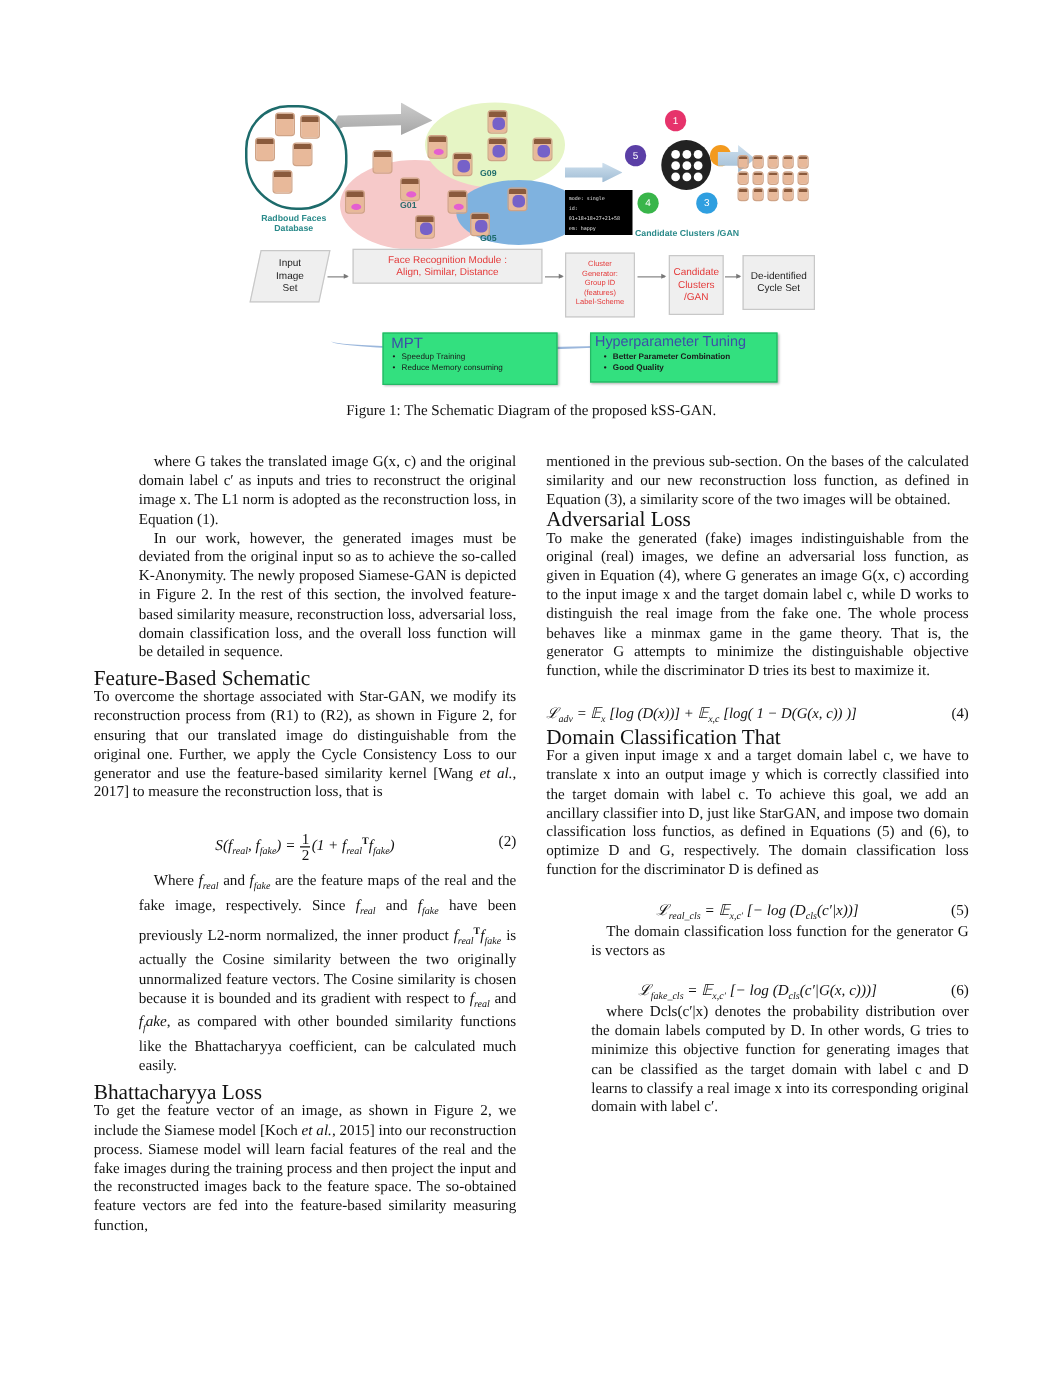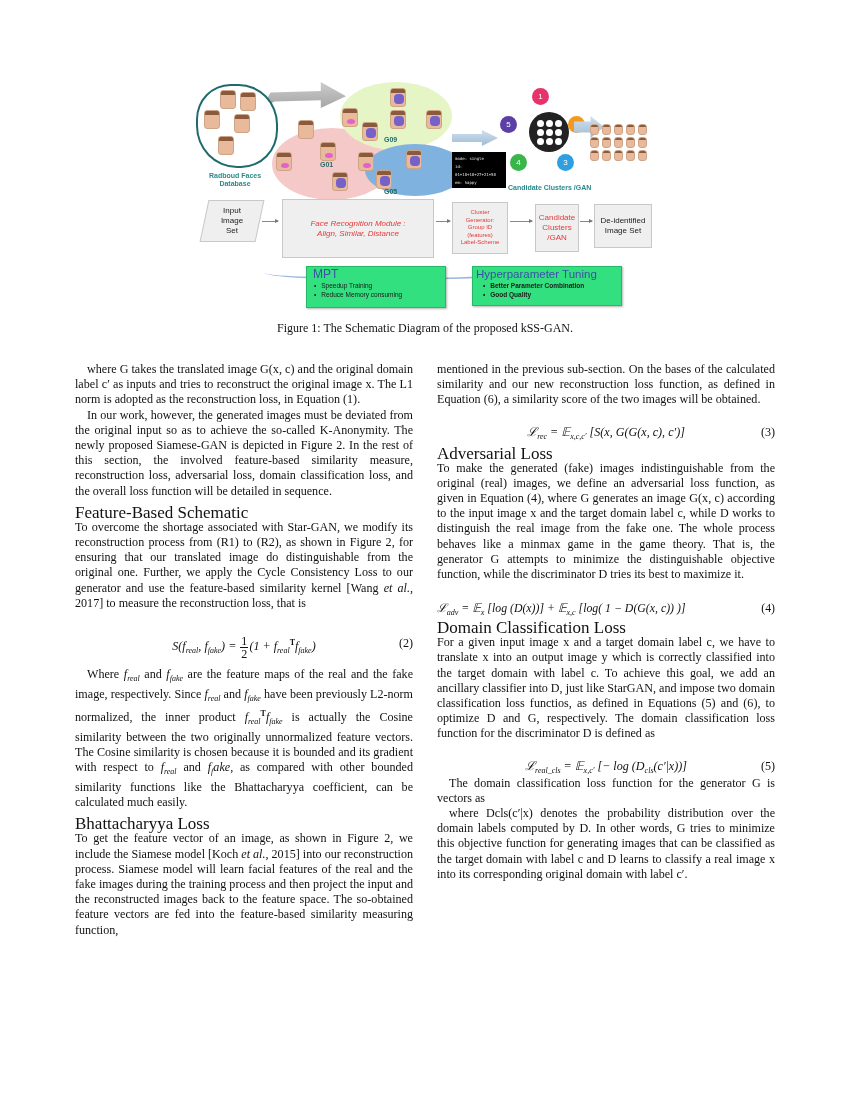--- a/index.html
+++ b/index.html
@@ -42,21 +42,21 @@
   .gp-item { font-size: 6.5px; color: #1a1a1a; line-height: 9px; padding-left: 7px; }
   .gp-item::before { content: "•"; margin-right: 5px; }
 
   .caption { position: absolute; left: 0; top: 321px; width: 850px; text-align: center; font-size: 12px; }
 
   
   .col { position: absolute; top: 362px; width: 338px; font-size: 12.1px; line-height: 15.2px; text-align: justify; }
   .col.left { left: 75px; }
   .col.right { left: 437px; }
   .col p { margin: 0; }
-  .col p.indent { text-indent: 12px; }
+  .col p.indent { text-indent: 12px; margin-left: 36px; }
   .col h3 { font-size: 17px; font-weight: normal; margin-top: 6px; line-height: 15px; }
   .col i { font-style: italic; }
   .eq { position: relative; text-align: center; font-style: italic; margin: 10px 0 6px; height: 20px; line-height: 20px; }
   .eq .eqnum { position: absolute; right: 0; top: 0; font-style: normal; }
   .eq.tall { height: 36px; line-height: 36px; margin: 14px 0 6px; }
   .frac { display: inline-block; vertical-align: middle; text-align: center; font-style: normal; line-height: 12px; margin: 0 1px; }
   .frac span { display: block; }
   .frac .num { border-bottom: 1px solid #111; padding: 0 1px; }
   sub, sup { font-size: 8px; }
   .cal { font-family: "DejaVu Serif", serif; font-style: italic; }
@@ -136,34 +136,34 @@
       <div class="face small" style="position:static"></div>
       <div class="face small" style="position:static"></div>
       <div class="face small" style="position:static"></div>
       <div class="face small" style="position:static"></div>
   </div>
 
   <div class="flow-box para" style="left:14px;top:122px;width:56px;height:42px;font-size:8px;color:#222;">
       <span style="display:block;width:36px;line-height:10px;">Input Image Set</span>
     </div>
   <div class="flow-arrow" style="left:72px;top:143px;width:16px;"></div>
-  <div class="flow-box red" style="left:92px;top:121px;width:152px;height:59px;font-size:8px;line-height:10px;font-style:italic;">
+  <div class="flow-box red" style="left:92px;top:121px;width:152px;height:28px;font-size:8px;line-height:10px;">
       <span style="display:block;width:110px;">Face Recognition Module : Align, Similar, Distance</span>
     </div>
   <div class="flow-arrow" style="left:246px;top:143px;width:14px;"></div>
   <div class="flow-box red" style="left:262px;top:124px;width:56px;height:52px;font-size:6px;line-height:7.5px;">
       <span style="display:block;width:44px;">Cluster Generator: Group ID (features) Label-Scheme</span>
     </div>
   <div class="flow-arrow" style="left:320px;top:143px;width:22px;"></div>
   <div class="flow-box red" style="left:345px;top:126px;width:44px;height:48px;font-size:8px;line-height:10px;">
       <span style="display:block;width:40px;">Candidate Clusters /GAN</span>
     </div>
   <div class="flow-arrow" style="left:390px;top:143px;width:12px;"></div>
   <div class="flow-box" style="left:404px;top:126px;width:58px;height:44px;font-size:8px;line-height:10px;color:#222;">
-      <span style="display:block;width:52px;">De-identified Image Set</span>
+      <span style="display:block;width:52px;">De-identified Cycle Set</span>
     </div>
 
   <div class="fig-abs brace"></div>
 
   <div class="green-panel" style="left:282px;top:188px;width:150px;height:40px;">
     <div class="gp-title" style="font-size:11.5px;padding-left:3px;">Hyperparameter Tuning</div>
     <div class="gp-item" style="padding-left:10px;font-weight:bold;">Better Parameter Combination</div>
     <div class="gp-item" style="padding-left:10px;font-weight:bold;">Good Quality</div>
   </div>
   <div class="green-panel" style="left:116px;top:188px;width:140px;height:42px;">
@@ -183,32 +183,32 @@
   <div class="eq tall">
     S(f<sub>real</sub>, f<sub>fake</sub>) = <span class="frac"><span class="num">1</span><span>2</span></span>(1 + f<sub>real</sub><sup style="font-style:normal;font-weight:bold">T</sup>f<sub>fake</sub>)
     <span class="eqnum">(2)</span>
   </div>
   <p class="indent"><span>Where</span> <i>f<sub>real</sub></i> <span>and</span> <i>f<sub>fake</sub></i> <span>are the feature maps of the real and the fake image, respectively.  Since</span> <i>f<sub>real</sub></i> <span>and</span> <i>f<sub>fake</sub></i> <span>have been previously L2-norm normalized, the inner product</span> <i>f<sub>real</sub></i><sup><b>T</b></sup><i>f<sub>fake</sub></i> <span>is actually the Cosine similarity between the two originally unnormalized feature vectors. The Cosine similarity is chosen because it is bounded and its gradient with respect to</span> <i>f<sub>real</sub></i> <span>and</span> <i>f<sub>f</sub>ake</i><span>, as compared with other bounded similarity functions like the Bhattacharyya coefficient, can be calculated much easily.</span></p>
   <h3>Bhattacharyya Loss</h3>
   <p><span>To get the feature vector of an image, as shown in Figure 2, we include the Siamese model [Koch </span><i>et al.</i><span>, 2015] into our reconstruction process. Siamese model will learn facial features of the real and the fake images during the training process and then project the input and the reconstructed images back to the feature space.  The so-obtained feature vectors are fed into the feature-based similarity measuring function,</span></p>
 </div>
 
 <div class="col right">
-  <p>mentioned in the previous sub-section.  On the bases of the calculated similarity and our new reconstruction loss function, as defined in Equation (6), a similarity score of the two images will be obtained.</p>
-  <div class="eq" style="margin:14px 0 4px;">
-    <span class="cal">ℒ</span><sub>rec</sub> = 𝔼<sub>x,c,c′</sub> [S(x, G(G(x, c), c′)]
-    <span class="eqnum">(3)</span>
-  </div>
+  <p>mentioned in the previous sub-section.  On the bases of the calculated similarity and our new reconstruction loss function, as defined in Equation (3), a similarity score of the two images will be obtained.</p>
   <h3 style="margin-top:0">Adversarial Loss</h3>
   <p>To make the generated (fake) images indistinguishable from the original (real) images, we define an adversarial loss function, as given in Equation (4), where G generates an image G(x, c) according to the input image x and the target domain label c, while D works to distinguish the real image from the fake one. The whole process behaves like a minmax game in the game theory.  That is, the generator G attempts to minimize the distinguishable objective function, while the discriminator D tries its best to maximize it.</p>
   <div class="eq" style="margin:16px 0 2px;text-align:left;font-size:11.8px;">
     <span class="cal">ℒ</span><sub>adv</sub> = 𝔼<sub>x</sub> [log (D(x))] + 𝔼<sub>x,c</sub> [log( 1 − D(G(x, c)) )]
     <span class="eqnum">(4)</span>
   </div>
-  <h3 style="margin-top:0">Domain Classification Loss</h3>
+  <h3 style="margin-top:0">Domain Classification That</h3>
   <p>For a given input image x and a target domain label c, we have to translate x into an output image y which is correctly classified into the target domain with label c. To achieve this goal, we add an ancillary classifier into D, just like StarGAN, and impose two domain classification loss functios, as defined in Equations (5) and (6), to optimize D and G, respectively. The domain classification loss function for the discriminator D is defined as</p>
   <div class="eq" style="margin:14px 0 0;">
     <span class="cal">ℒ</span><sub>real_cls</sub> = 𝔼<sub>x,c′</sub> [− log (D<sub>cls</sub>(c′|x))]
     <span class="eqnum">(5)</span>
   </div>
   <p class="indent">The domain classification loss function for the generator G is vectors as</p>
+  <div class="eq" style="margin:14px 0 0;">
+    <span class="cal">ℒ</span><sub>fake_cls</sub> = 𝔼<sub>x,c′</sub> [− log (D<sub>cls</sub>(c′|G(x, c)))]
+    <span class="eqnum">(6)</span>
+  </div>
   <p class="indent">where Dcls(c′|x) denotes the probability distribution over the domain labels computed by D. In other words, G tries to minimize this objective function for generating images that can be classified as the target domain with label c and D learns to classify a real image x into its corresponding original domain with label c′.</p>
 </div>
 
 </body></html>

